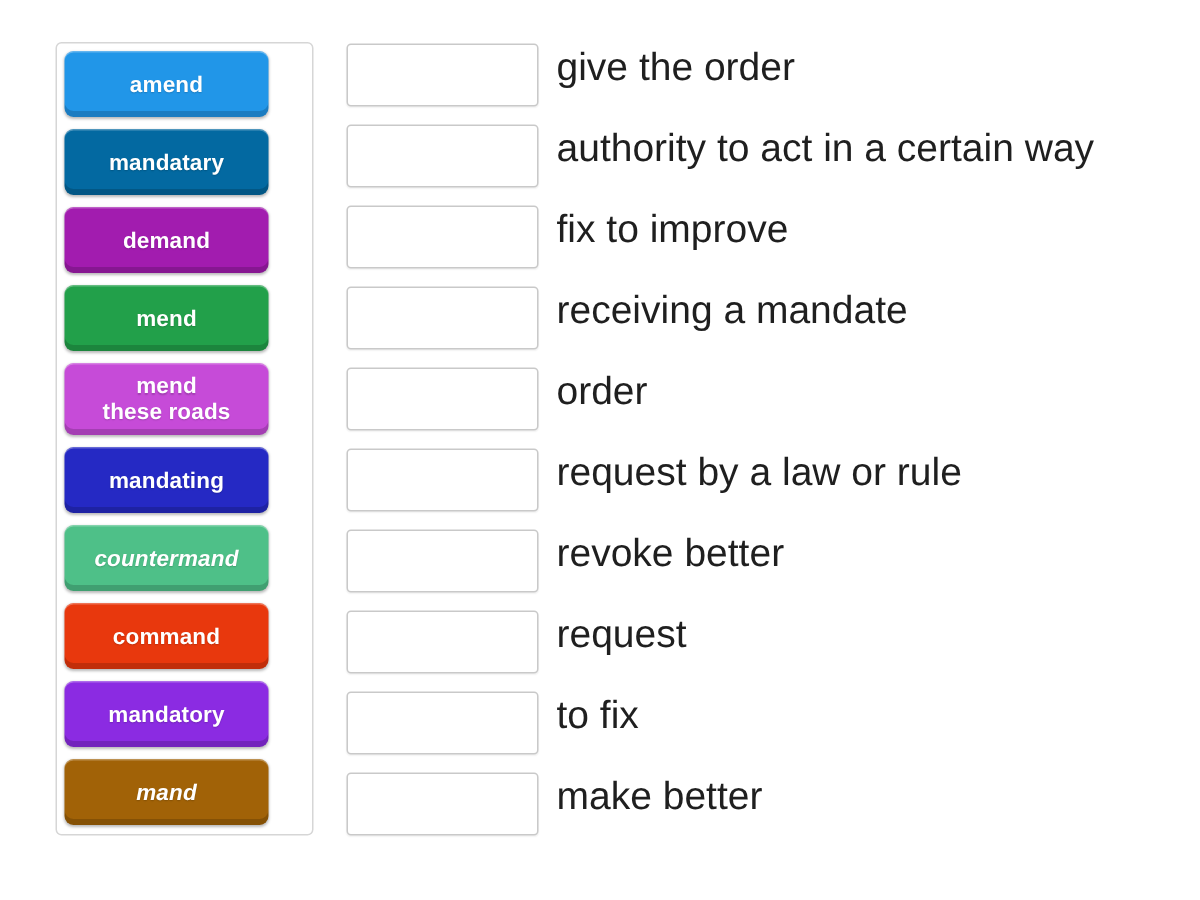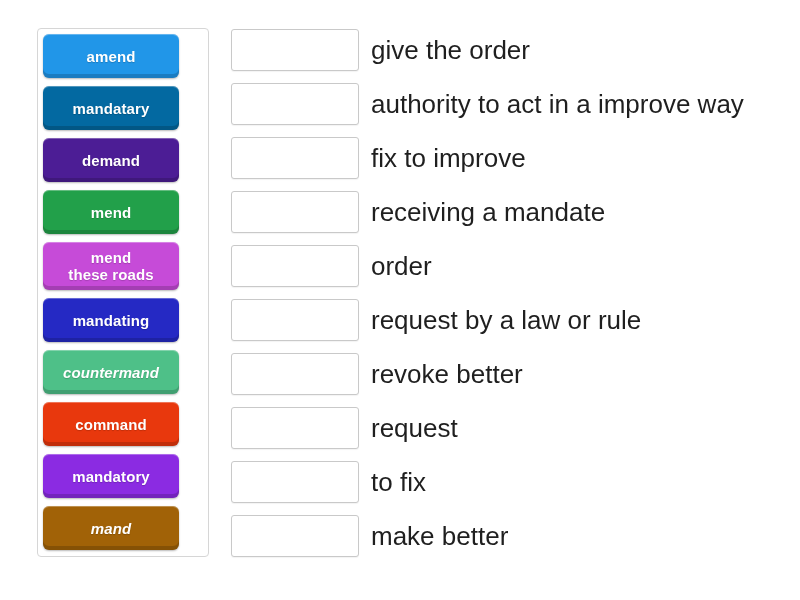--- a/index.html
+++ b/index.html
@@ -73,21 +73,21 @@
   
   .answers-panel {
     margin-left: 22px;
     margin-top: 29px;
     display: flex;
     flex-direction: column;
     gap: 12px;
   }
   .answer-row {
     display: flex;
-    align-items: center;
+    align-items: flex-start;
     height: 42px;
   }
   .drop-zone {
     box-sizing: border-box;
     width: 128px;
     height: 42px;
     border: 1px solid #c9c9c9;
     border-radius: 3px;
     background: #ffffff;
     box-shadow: 0 1px 1px rgba(0,0,0,0.05);
@@ -108,21 +108,21 @@
 <div class="activity">
 
   <div class="tiles-panel">
 
   <div class="tile" style="background: rgb(33, 150, 232);">
         <span class="tile-text">amend</span>
       </div>
       <div class="tile" style="background: #0369a1;">
         <span class="tile-text">mandatary</span>
       </div>
-      <div class="tile" style="background: #4c1d95;">
+      <div class="tile" style="background: #a21caf;">
         <span class="tile-text">demand</span>
       </div>
       <div class="tile" style="background: rgb(34, 160, 74);">
         <span class="tile-text">mend</span>
       </div>
       <div class="tile two-line" style="background: rgb(198, 75, 216);">
         <span class="tile-text">mend
 these roads</span>
       </div>
       <div class="tile" style="background: rgb(37, 41, 196);">
@@ -143,21 +143,21 @@
     </div>
 
   <div class="answers-panel">
 
   <div class="answer-row">
         <div class="drop-zone"></div>
         <div class="definition">give the order</div>
       </div>
       <div class="answer-row">
         <div class="drop-zone"></div>
-        <div class="definition">authority to act in a improve way</div>
+        <div class="definition">authority to act in a certain way</div>
       </div>
       <div class="answer-row">
         <div class="drop-zone"></div>
         <div class="definition">fix to improve</div>
       </div>
       <div class="answer-row">
         <div class="drop-zone"></div>
         <div class="definition">receiving a mandate</div>
       </div>
       <div class="answer-row">

